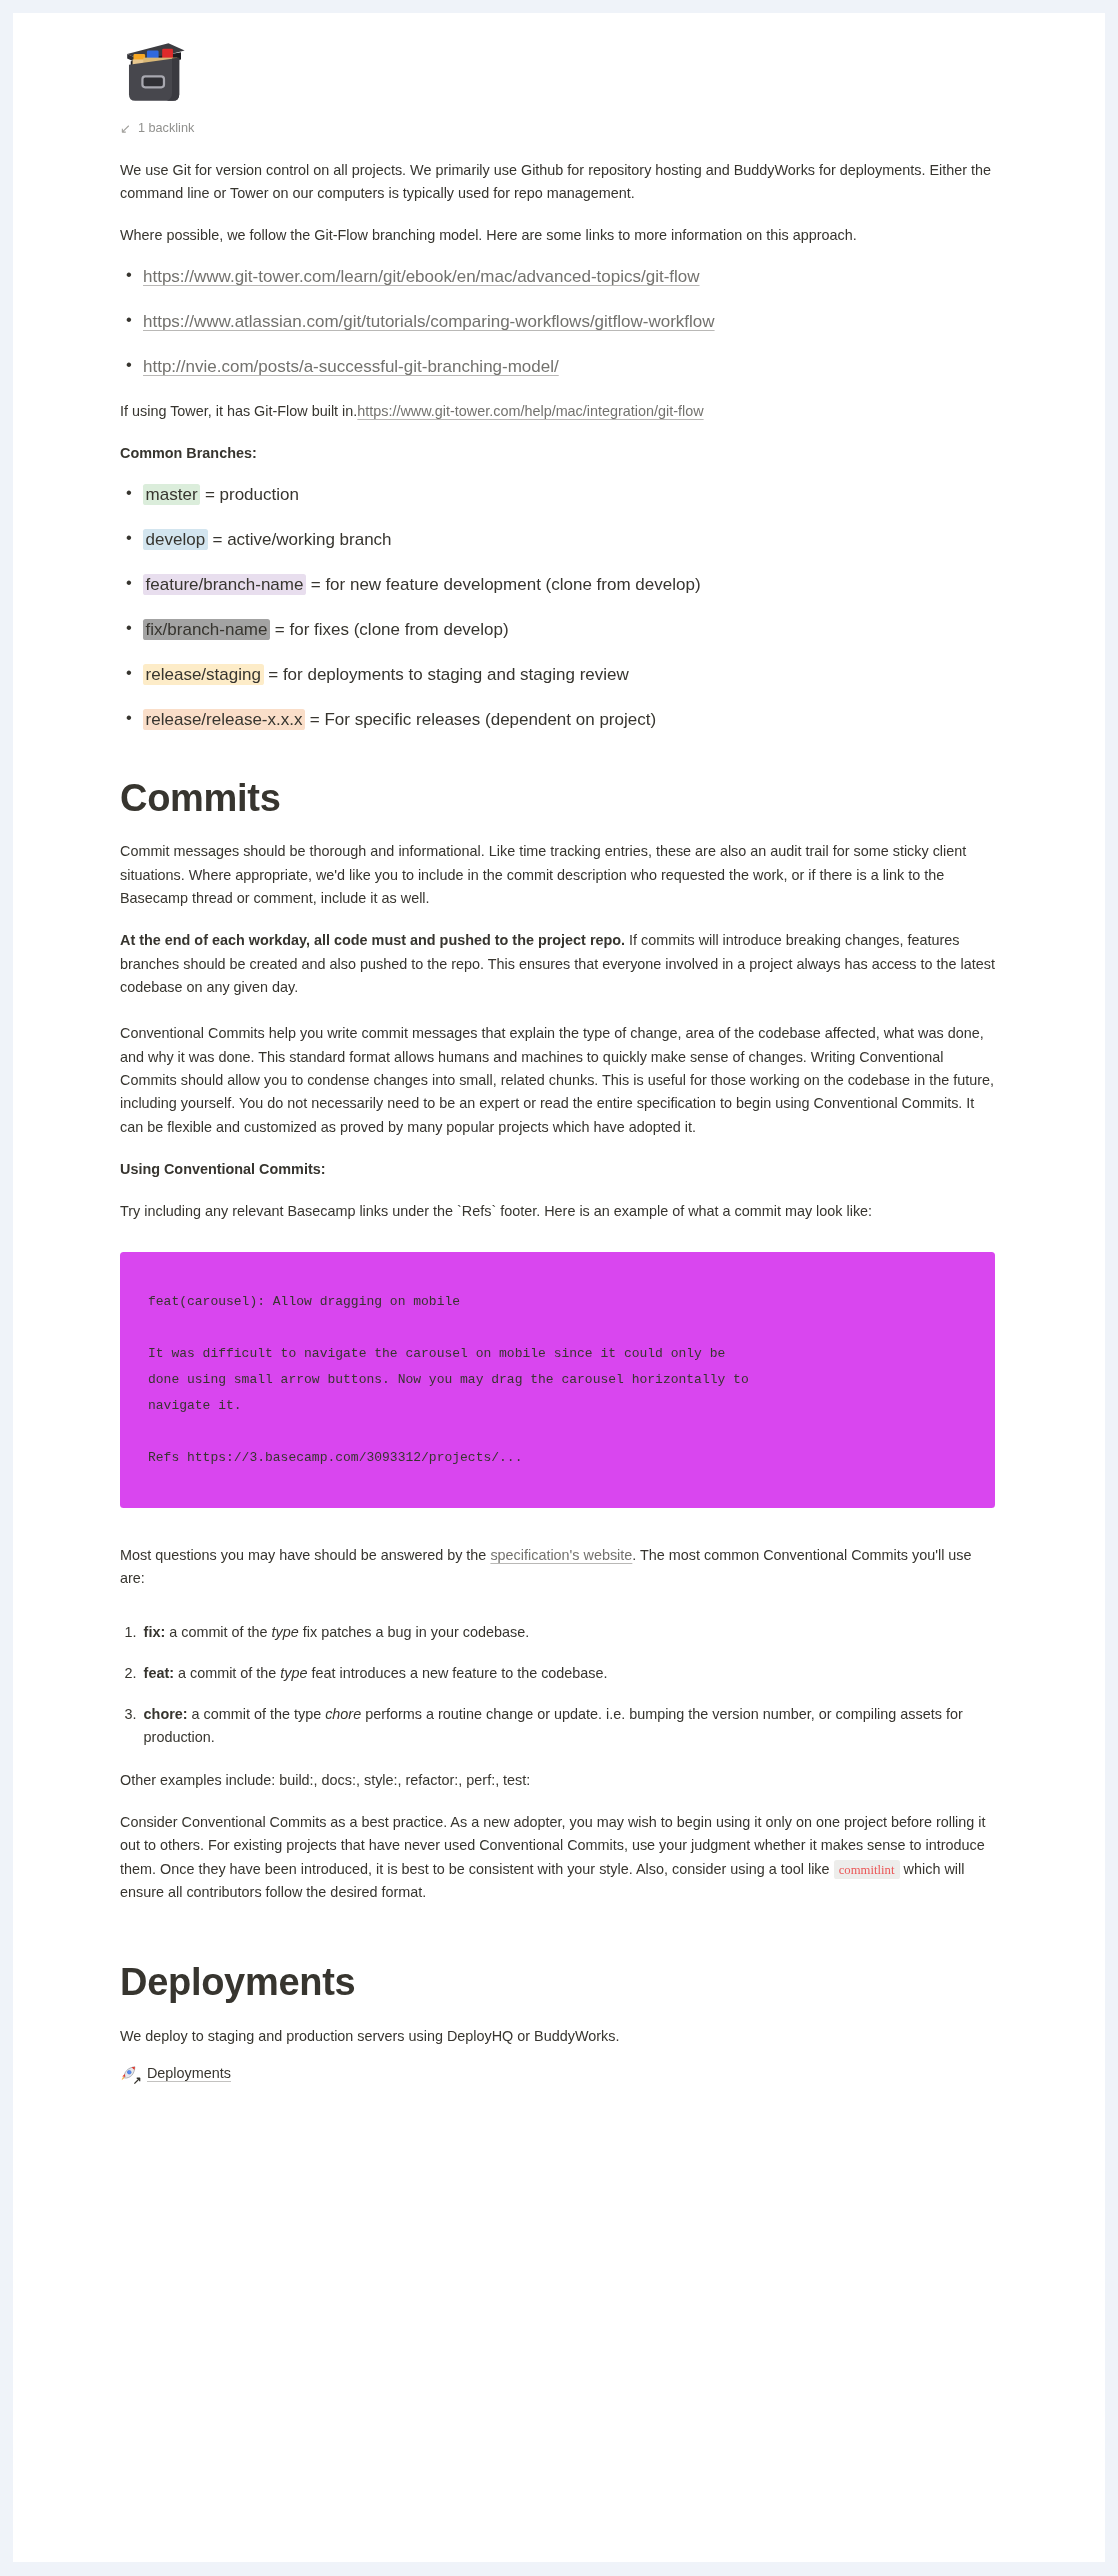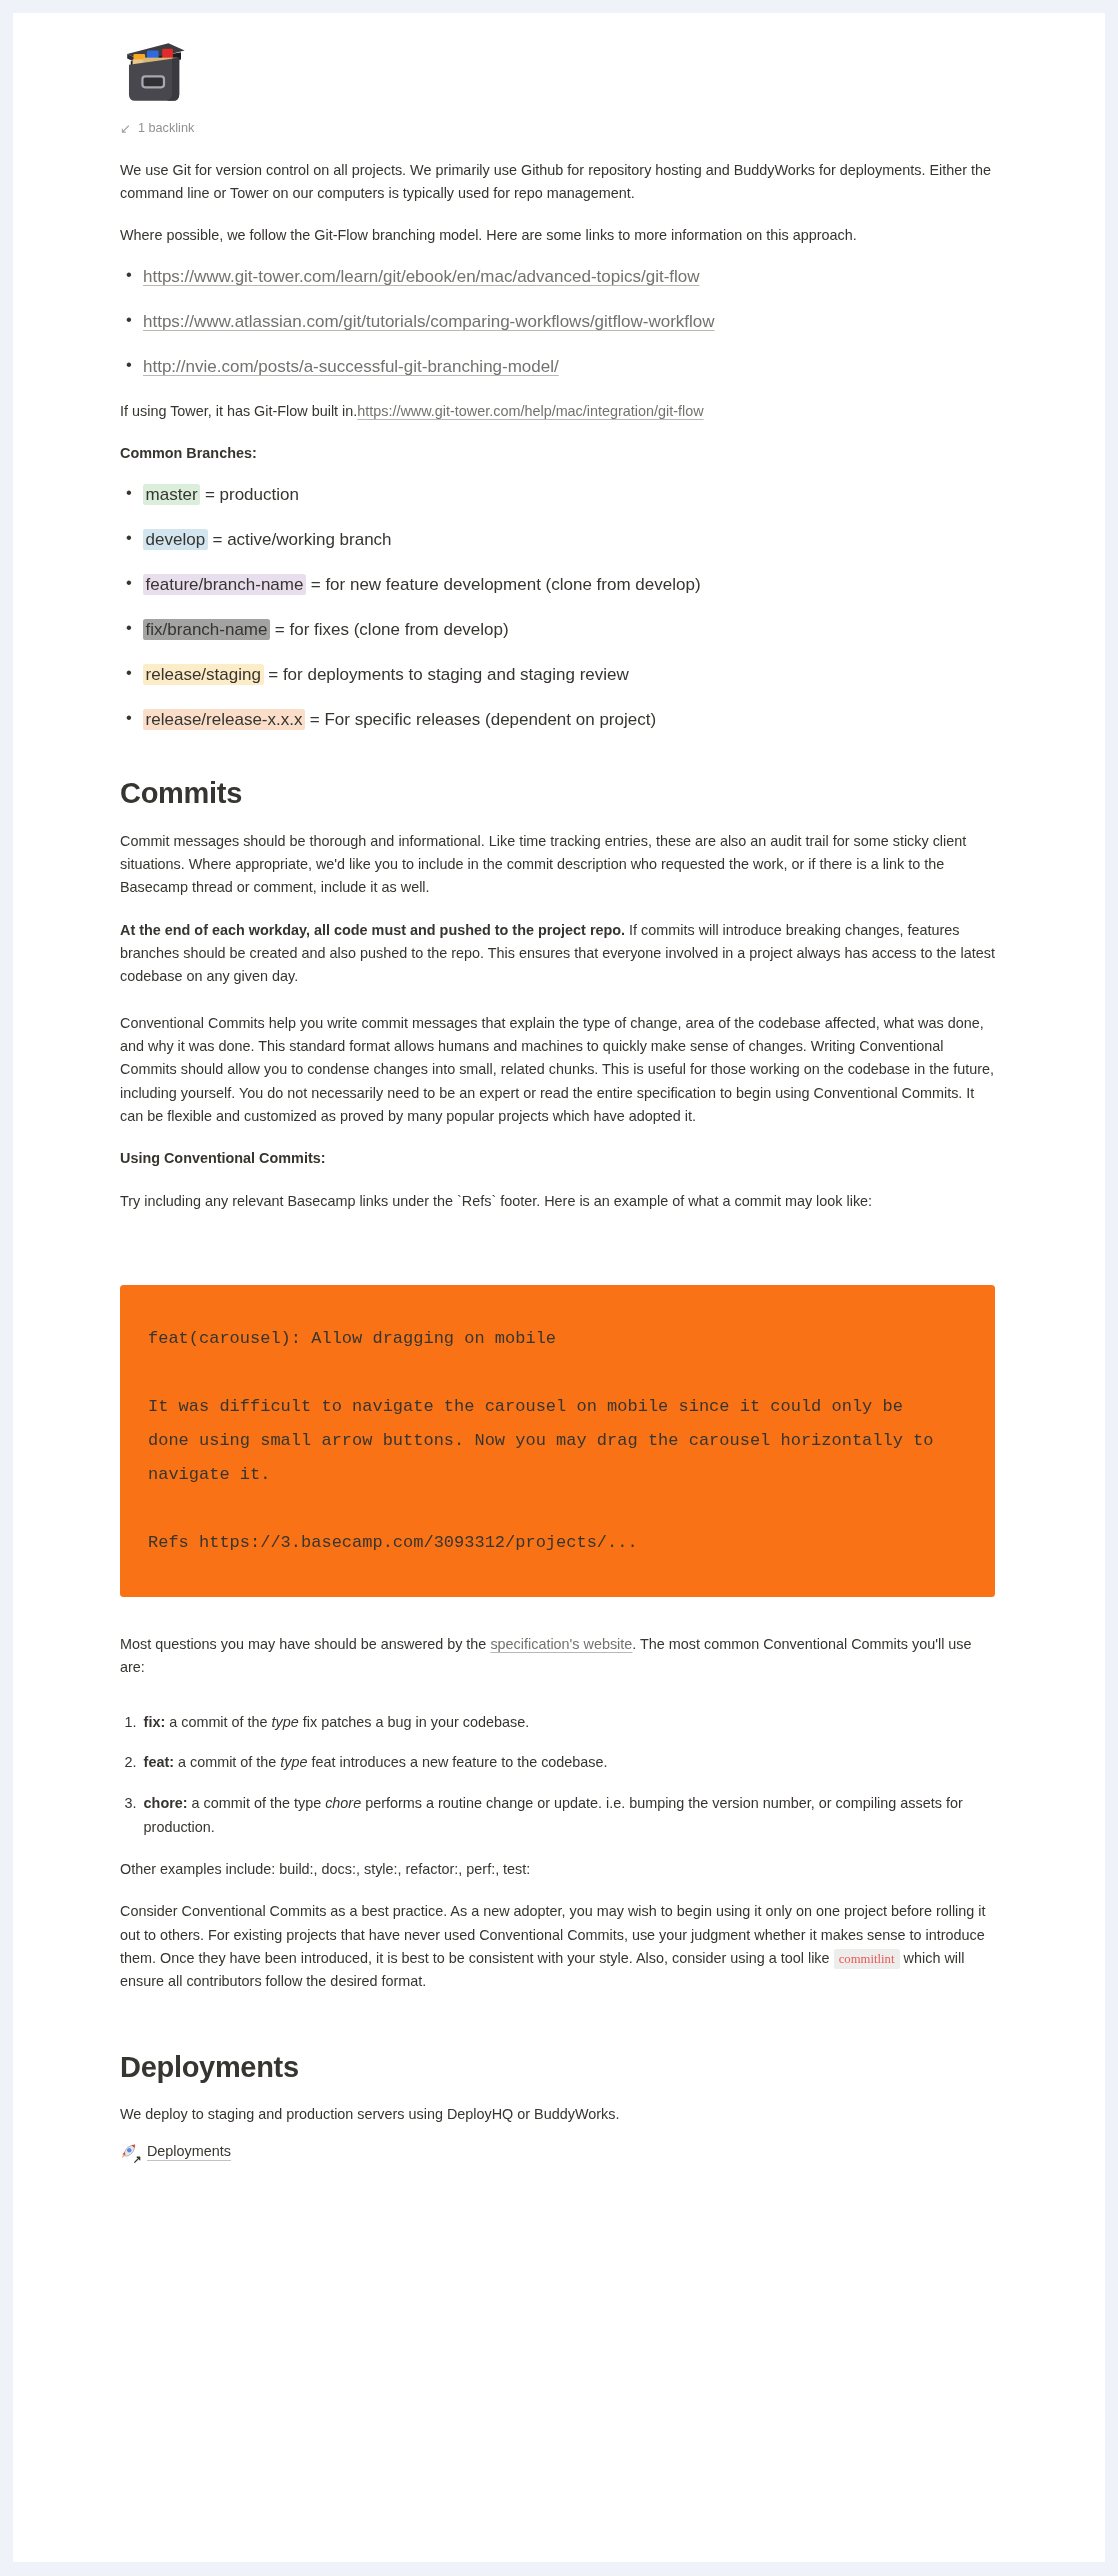--- a/index.html
+++ b/index.html
@@ -50,35 +50,35 @@
   }
   ul.bullet-list li:first-child { margin-top:0; }
   ul.bullet-list li::before {
     content:"•"; position:absolute; left:6.1px; top:-0.9px;
     font-size:16.6px; color:#37352F;
   }
 
   .hl { border-radius:2.6px; padding:0.9px 2.6px; }
 
   h2.section-h {
-    font-size:29px; line-height:1.2; font-weight:700;
+    font-size:38px; line-height:1.2; font-weight:700;
     letter-spacing:-0.3px; margin:42px 0 0;
   }
   h2.deploy-h { margin-top:56px; }
   h3.sub-h {
     font-size:21px; line-height:1.25; font-weight:700;
     margin:52px 0 0;
   }
 
   pre.code-block {
-    margin:72px 0 0; width:875px;
-    background:#f97316; border-radius:3.5px;
+    margin:28px 0 0; width:875px;
+    background:#d946ef; border-radius:3.5px;
     padding:37px 31px 37px 28px;
     font-family:"Liberation Mono", monospace;
-    font-size:17px; line-height:2.0; color:#37352F;
+    font-size:13px; line-height:2.0; color:#37352F;
     white-space:pre-wrap; overflow:hidden;
   }
 
   ol.num-list { list-style:none; margin:31px 0 0; padding:0; }
   ol.num-list li {
     position:relative; padding-left:23.6px;
     font-size:14.4px; line-height:1.62; margin-top:17.5px;
   }
   ol.num-list li:first-child { margin-top:0; }
   ol.num-list li .num { position:absolute; left:4.4px; }

